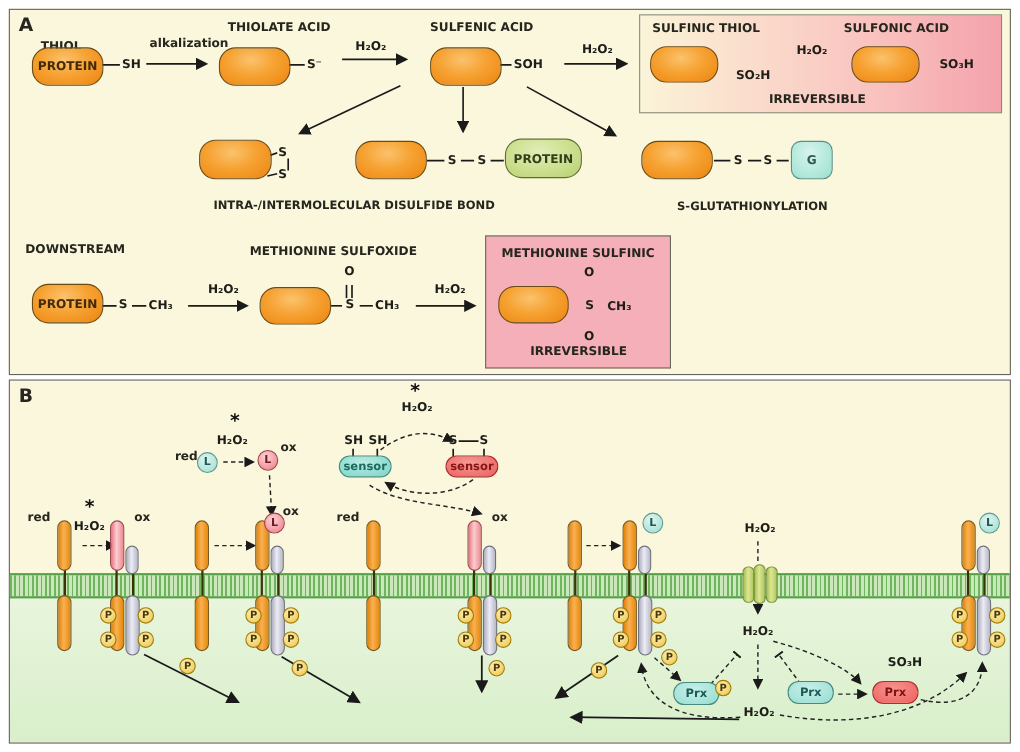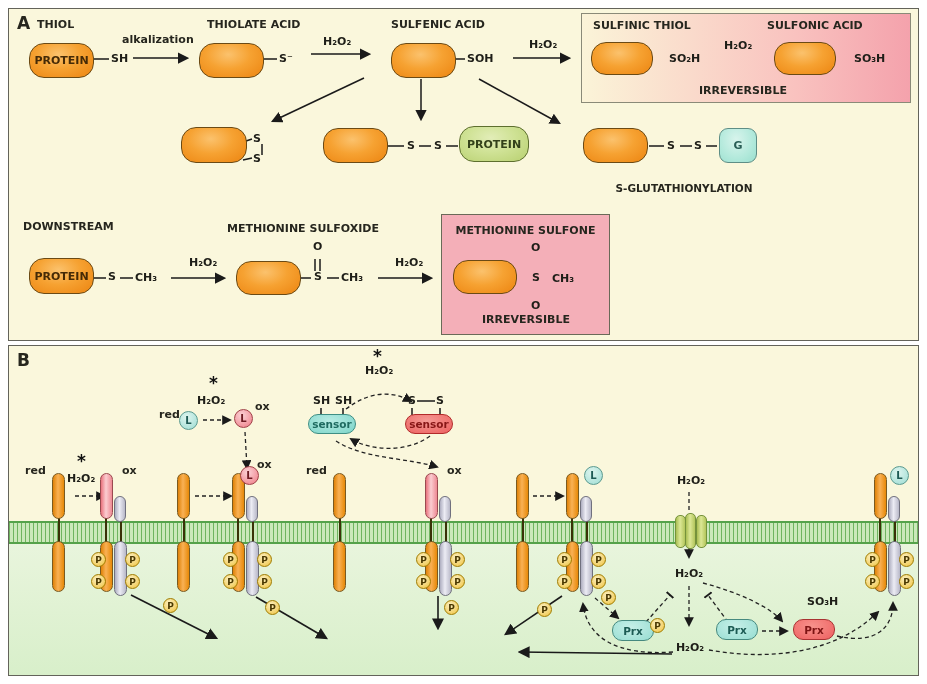--- a/index.html
+++ b/index.html
@@ -103,48 +103,49 @@
           <path d="M536,270 L546,270"></path>
         <path d="M524,249 L524,261"></path>
           <path d="M529,249 L529,261"></path>
         <path d="M524,279 L524,291"></path>
           <path d="M529,279 L529,291"></path>
       </g>
     </svg>
 
     <div class="lbl big" style="left:8px;top:4px">A</div>
 
-    <div class="lbl" style="left:28px;top:9px">THIOL</div>
+    <div class="lbl" style="left:28px;top:26px">THIOL</div>
     <div class="po" style="left:20px;top:34px;width:63px;height:33px">PROTEIN</div>
     <div class="chem" style="left:102px;top:43px">SH</div>
-    <div class="lbl" style="left:113px;top:24px">alkalization</div>
+    <div class="lbl" style="left:127px;top:24px">alkalization</div>
 
     <div class="lbl" style="left:198px;top:9px">THIOLATE ACID</div>
     <div class="po" style="left:190px;top:34px;width:63px;height:33px"></div>
     <div class="chem" style="left:270px;top:43px">S⁻</div>
     <div class="chem" style="left:314px;top:26px">H₂O₂</div>
 
     <div class="lbl" style="left:382px;top:9px">SULFENIC ACID</div>
     <div class="po" style="left:382px;top:34px;width:63px;height:33px"></div>
     <div class="chem" style="left:458px;top:43px">SOH</div>
     <div class="chem" style="left:520px;top:29px">H₂O₂</div>
 
     <div class="irrbox1" style="left:572px;top:4px;width:328px;height:88px"></div>
     <div class="lbl" style="left:584px;top:10px">SULFINIC THIOL</div>
     <div class="po" style="left:582px;top:33px;width:60px;height:31px"></div>
-    <div class="chem" style="left:660px;top:43px">SO₂H</div>
+    <div class="chem" style="left:660px;top:53px">SO₂H</div>
     <div class="chem" style="left:715px;top:30px">H₂O₂</div>
     <div class="lbl" style="left:758px;top:10px">SULFONIC ACID</div>
     <div class="po" style="left:765px;top:33px;width:60px;height:31px"></div>
     <div class="chem" style="left:845px;top:43px">SO₃H</div>
     <div class="lbl" style="left:690px;top:75px">IRREVERSIBLE</div>
 
     <div class="po" style="left:172px;top:118px;width:64px;height:34px"></div>
     <div class="chem" style="left:244px;top:123px">S</div>
     <div class="chem" style="left:244px;top:143px">S</div>
+    <div class="lbl lbl-sm" style="left:185px;top:172px;width:232px;text-align:center">INTRA-/INTERMOLECULAR DISULFIDE BOND</div>
 
     <div class="po" style="left:314px;top:119px;width:63px;height:33px"></div>
     <div class="chem" style="left:398px;top:130px">S</div>
     <div class="chem" style="left:425px;top:130px">S</div>
     <div class="po po-green" style="left:450px;top:117px;width:68px;height:34px">PROTEIN</div>
 
     <div class="po" style="left:574px;top:119px;width:63px;height:33px"></div>
     <div class="chem" style="left:658px;top:130px">S</div>
     <div class="chem" style="left:685px;top:130px">S</div>
     <div class="gbox" style="left:710px;top:119px;width:36px;height:33px">G</div>
@@ -157,21 +158,21 @@
     <div class="chem" style="left:180px;top:247px">H₂O₂</div>
 
     <div class="lbl" style="left:218px;top:213px">METHIONINE SULFOXIDE</div>
     <div class="po" style="left:227px;top:252px;width:63px;height:32px"></div>
     <div class="chem" style="left:304px;top:231px">O</div>
     <div class="chem" style="left:305px;top:261px">S</div>
     <div class="chem" style="left:332px;top:262px">CH₃</div>
     <div class="chem" style="left:386px;top:247px">H₂O₂</div>
 
     <div class="irrbox2" style="left:432px;top:205px;width:167px;height:119px"></div>
-    <div class="lbl" style="left:444px;top:215px;width:145px;text-align:center">METHIONINE SULFONE</div>
+    <div class="lbl" style="left:444px;top:215px;width:145px;text-align:center">METHIONINE SULFINIC</div>
     <div class="po" style="left:444px;top:251px;width:62px;height:32px"></div>
     <div class="chem" style="left:522px;top:232px">O</div>
     <div class="chem" style="left:523px;top:262px">S</div>
     <div class="chem" style="left:522px;top:290px">O</div>
     <div class="chem" style="left:543px;top:263px">CH₃</div>
     <div class="lbl" style="left:472px;top:304px;width:90px;text-align:center">IRREVERSIBLE</div>
   </div>
 
   <div class="panel" id="panelB">
     <div class="membrane"></div>

